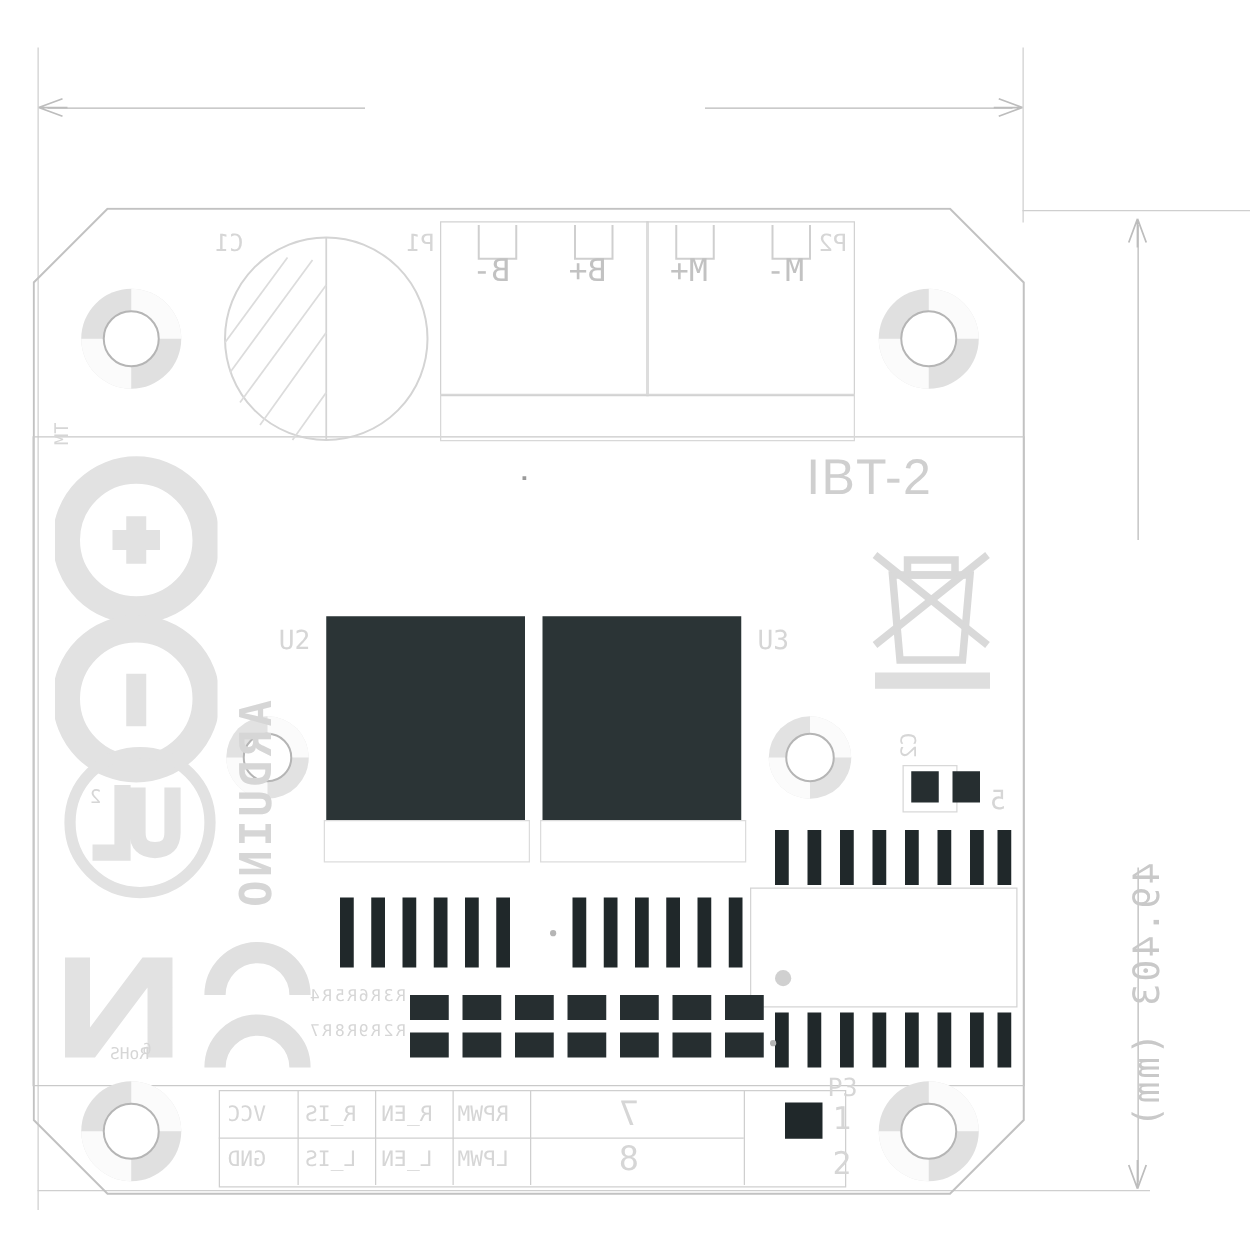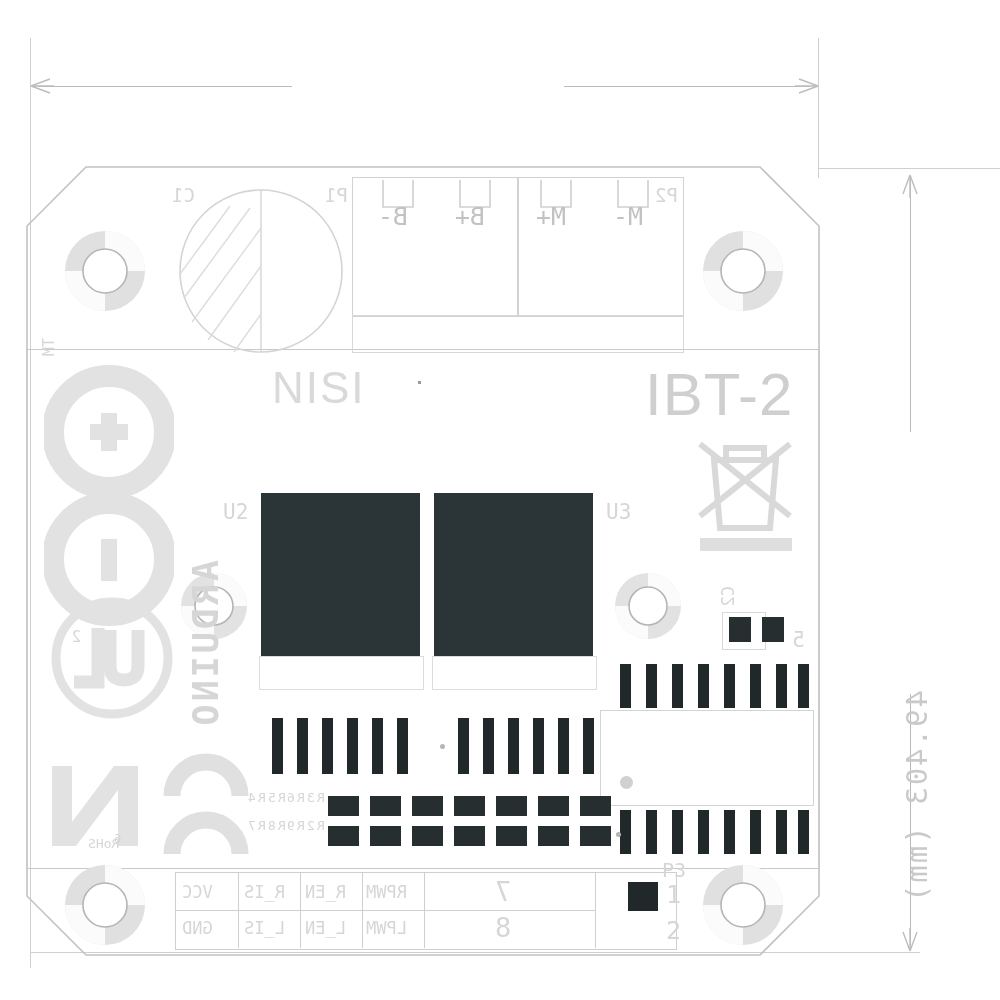--- a/index.html
+++ b/index.html
@@ -207,23 +207,21 @@
     <g transform="translate(55,59) scale(-1,1) translate(-55,-59)">
       <path d="M14 56 A34 34 0 0 1 82 56" fill="none" stroke="#e0e0e0" stroke-width="17"></path>
       <path d="M14 114 A34 34 0 0 1 82 114" fill="none" stroke="#e0e0e0" stroke-width="17"></path>
     </g>
   </svg>
 
   <div class="abs" style="left:186px;top:560px;">
     <span class="silk txt rot90" style="font-size:35px;letter-spacing:3px;font-weight:bold;">ARDUINO</span>
   </div>
 
-  <div class="abs txt" style="left:272px;top:363px;font-size:44px;color:#d9d9d9;letter-spacing:2px;
-              font-family:'Liberation Sans',sans-serif;">NISI</div>
-  <div class="abs txt" style="left:645px;top:360px;font-size:60px;color:#cfcfcf;letter-spacing:1px;
+  <div class="abs txt" style="left:645px;top:360px;font-size:40px;color:#cfcfcf;letter-spacing:1px;
               font-family:'Liberation Sans',sans-serif;">IBT-2</div>
 
   <div class="abs" style="left:418px;top:381px;width:3px;height:3px;background:#9a9a9a;"></div>
 
   <svg class="abs noevt" style="left:686px;top:432px;" width="118" height="120" viewBox="0 0 118 120">
     <g stroke="#d9d9d9" stroke-width="6" fill="none">
       <path d="M28 28 L90 28 L84 96 L34 96 Z"></path>
       <path d="M40 16 L78 16 L78 28 L40 28 Z"></path>
       <path d="M14 12 L104 84"></path>
       <path d="M104 12 L14 84"></path>

